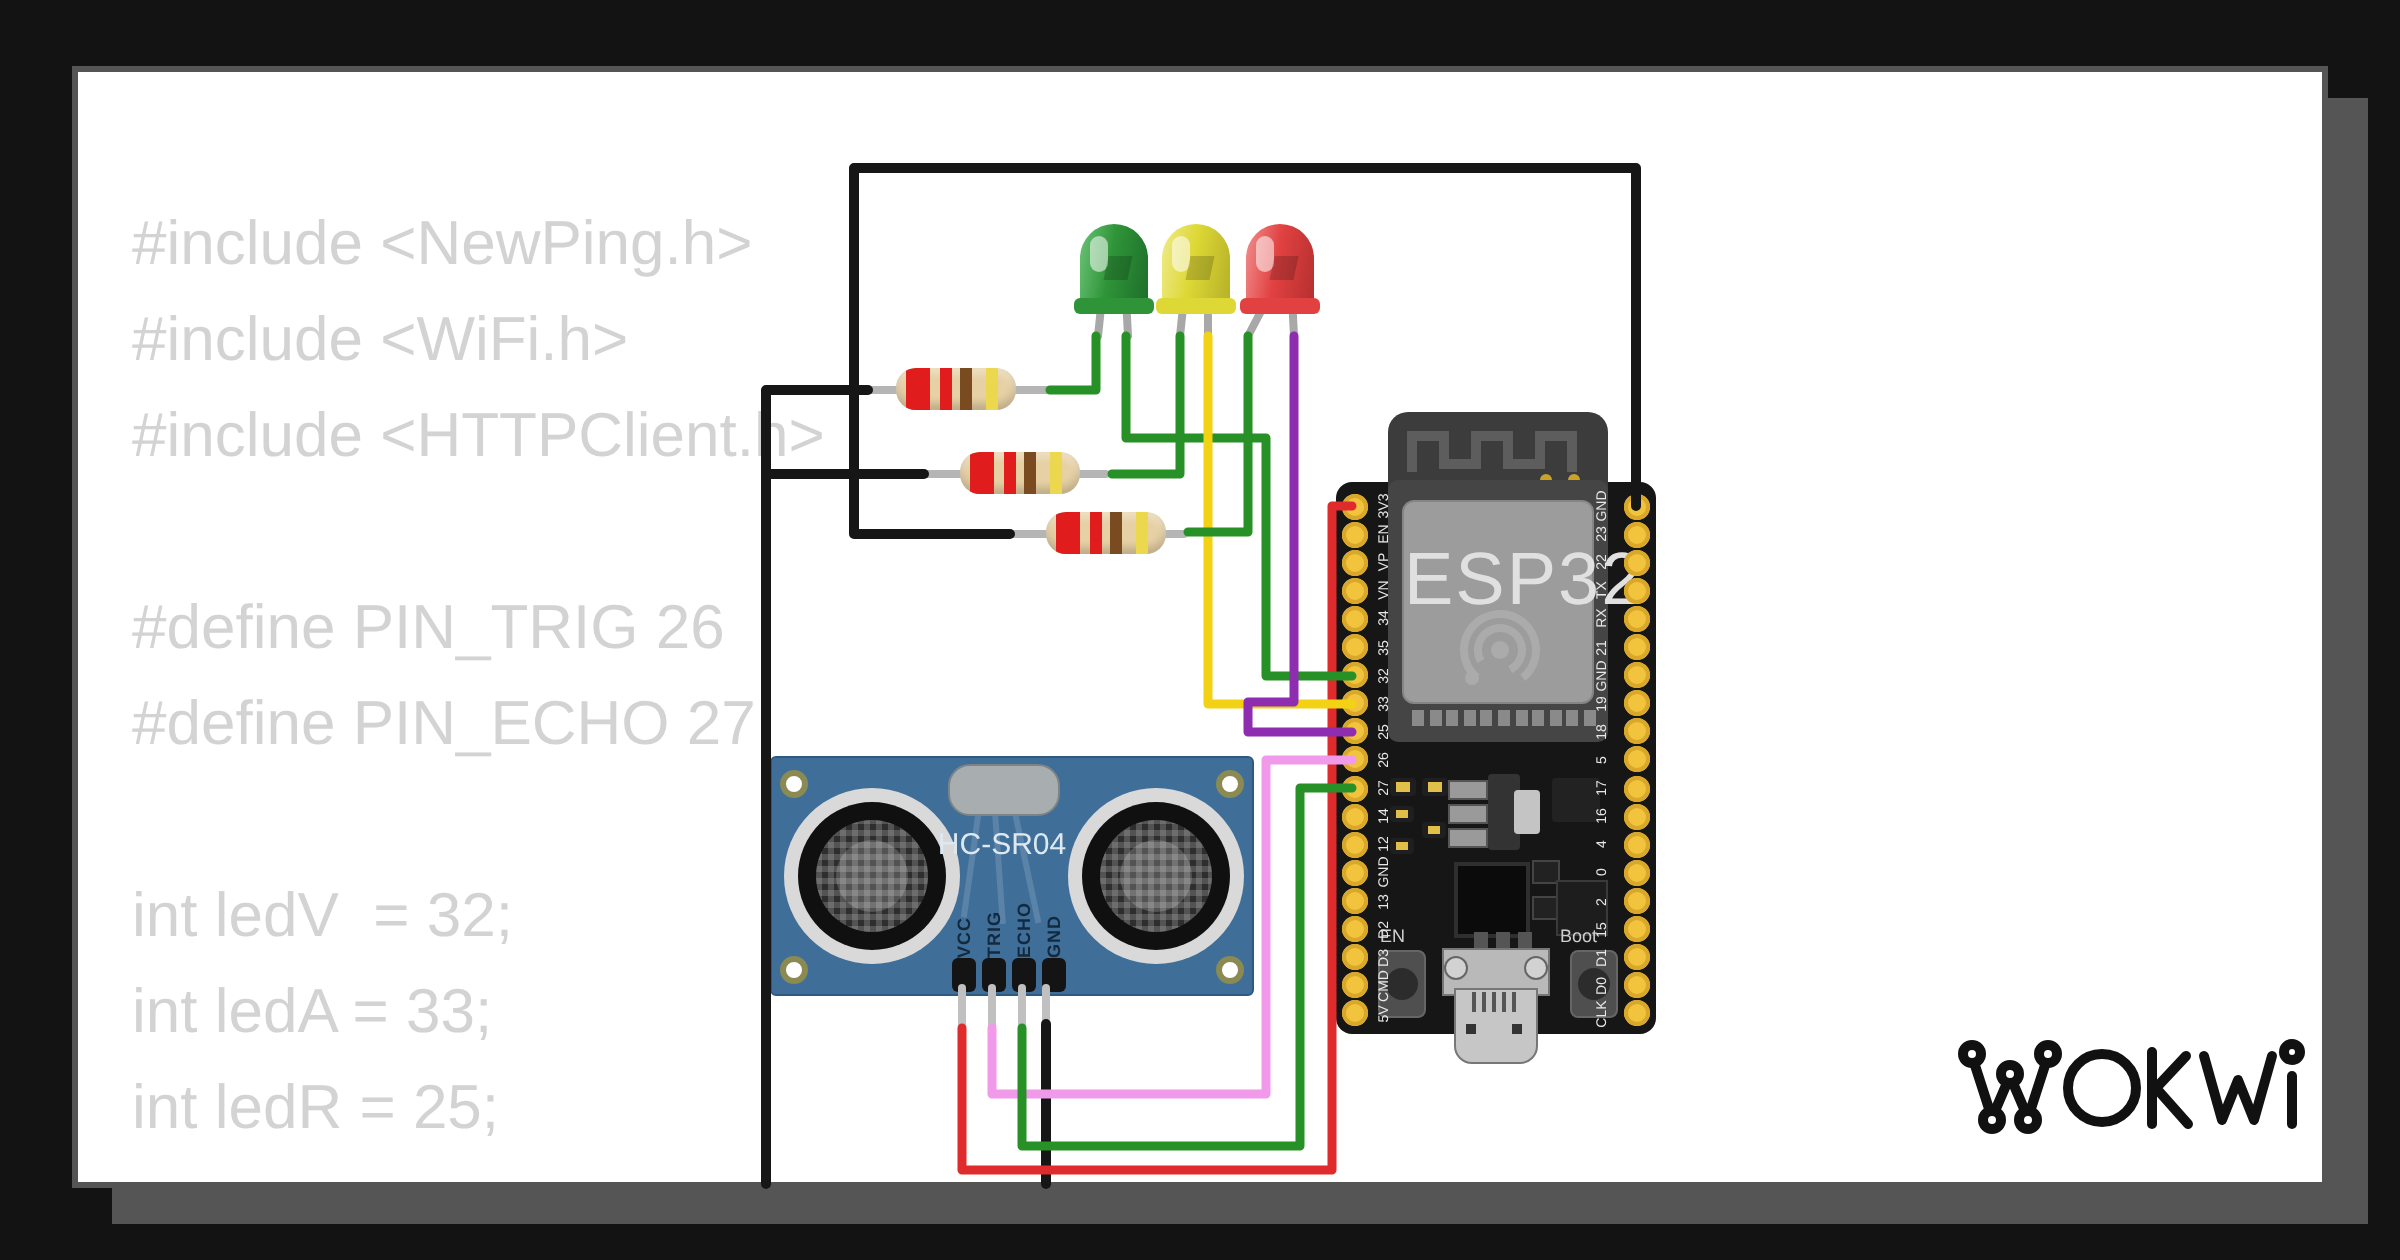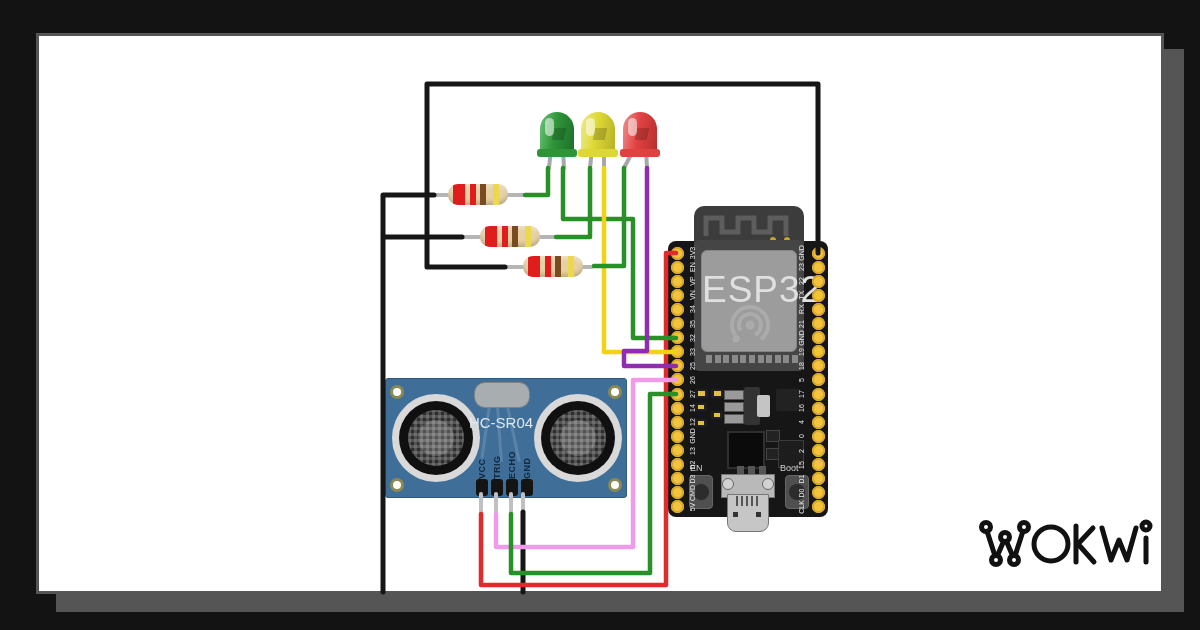--- a/index.html
+++ b/index.html
@@ -64,20 +64,30 @@
   #wokwi-logo{left:972px;top:512px;}
 </style>
 </head>
 <body>
 
 <div id="stage">
 
   <div class="abs" id="card-shadow"></div>
   <div class="abs" id="card"></div>
 
+  <pre class="abs" id="code">#include &lt;NewPing.h&gt;
+#include &lt;WiFi.h&gt;
+#include &lt;HTTPClient.h&gt;
+
+#define PIN_TRIG 26
+#define PIN_ECHO 27
+
+int ledV  = 32;
+int ledA = 33;
+int ledR = 25;</pre>
 
   <div class="abs" id="hcsr04">
     <div class="xduc" style="left:6px;top:15px;">
       <span class="b1"></span>
         <span class="b2"></span>
         <span class="b3"></span>
     </div>
     <div class="xduc" style="left:148px;top:15px;">
       <span class="b1"></span>
         <span class="b2"></span>

